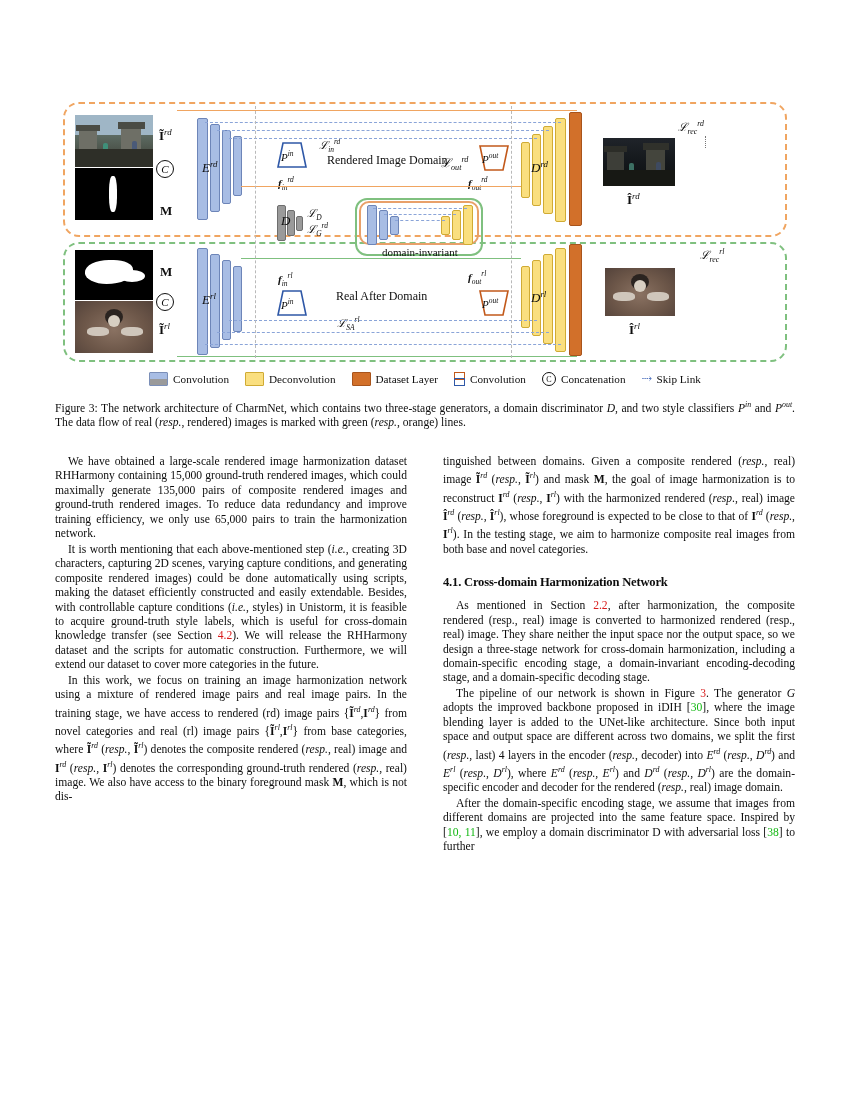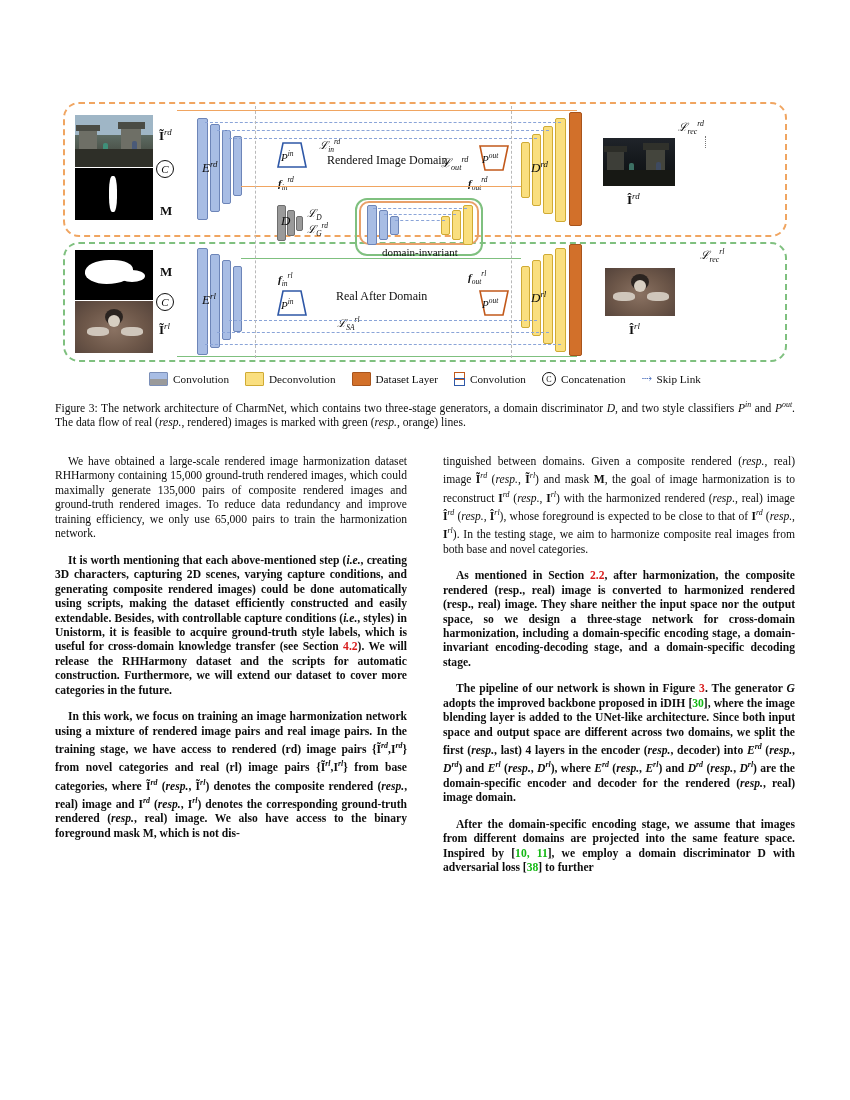--- a/index.html
+++ b/index.html
@@ -81,21 +81,21 @@
   
   .cols{position:absolute;left:55px;top:455px;width:740px;height:580px;}
   .col{position:absolute;top:0;width:352px;font-size:11.6px;line-height:14.45px;
        text-align:justify;}
   .col.left{left:0;}
   .col.right{left:388px;}
   h2.sec{font-size:12.6px;font-weight:bold;margin:0 0 9px 0;line-height:15px;
          font-family:"Liberation Serif",serif;letter-spacing:-0.2px;}
   h2.sec.mt{margin-top:18px;}
   p.para{margin:0;text-indent:13px;}
-  p.para + p.para{margin-top:12px;font-weight:bold;}
+  p.para + p.para{margin-top:1px;}
   .ref{color:#d81c1c;}
   .refg{color:#14b814;}
   .it{font-style:italic;}
 </style>
 </head>
 <body>
 
 <div class="page">
 
   <div class="figure-wrap">
@@ -326,20 +326,21 @@
         <span class="bold">Ĩ</span><span class="sup">rl</span>) and mask <span class="bold">M</span>,
         the goal of image harmonization is to reconstruct <span class="bold">I</span><span class="sup">rd</span>
         (<span class="it">resp.</span>, <span class="bold">I</span><span class="sup">rl</span>) with
         the harmonized rendered (<span class="it">resp.</span>, real) image
         <span class="bold">Î</span><span class="sup">rd</span> (<span class="it">resp.</span>,
         <span class="bold">Î</span><span class="sup">rl</span>), whose foreground is expected to be
         close to that of <span class="bold">I</span><span class="sup">rd</span>
         (<span class="it">resp.</span>, <span class="bold">I</span><span class="sup">rl</span>). In
         the testing stage, we aim to harmonize composite real images from both base and novel categories.
       </p>
+      <h2 class="sec mt">4.1. Cross-domain Harmonization Network</h2>
       <p class="para">
         <span>As mentioned in Section </span><span class="ref">2.2</span><span>, after harmonization, the composite rendered (resp., real) image is converted to harmonized rendered (resp., real) image. They share neither the input space nor the output space, so we design a three-stage network for cross-domain harmonization, including a domain-specific encoding stage, a domain-invariant encoding-decoding stage, and a domain-specific decoding stage.</span>
       </p>
       <p class="para">
         <span>The pipeline of our network is shown in Figure </span><span class="ref">3</span>. The
         generator <span class="math">G</span> adopts the improved backbone proposed in iDIH [<span class="refg">30</span>],
         where the image blending layer is added to the UNet-like architecture. Since both input
         space and output space are different across two domains, we split the first
         (<span class="it">resp.</span>, last) 4 layers in the encoder (<span class="it">resp.</span>,
         decoder) into <span class="math">E<span class="sup">rd</span></span>

